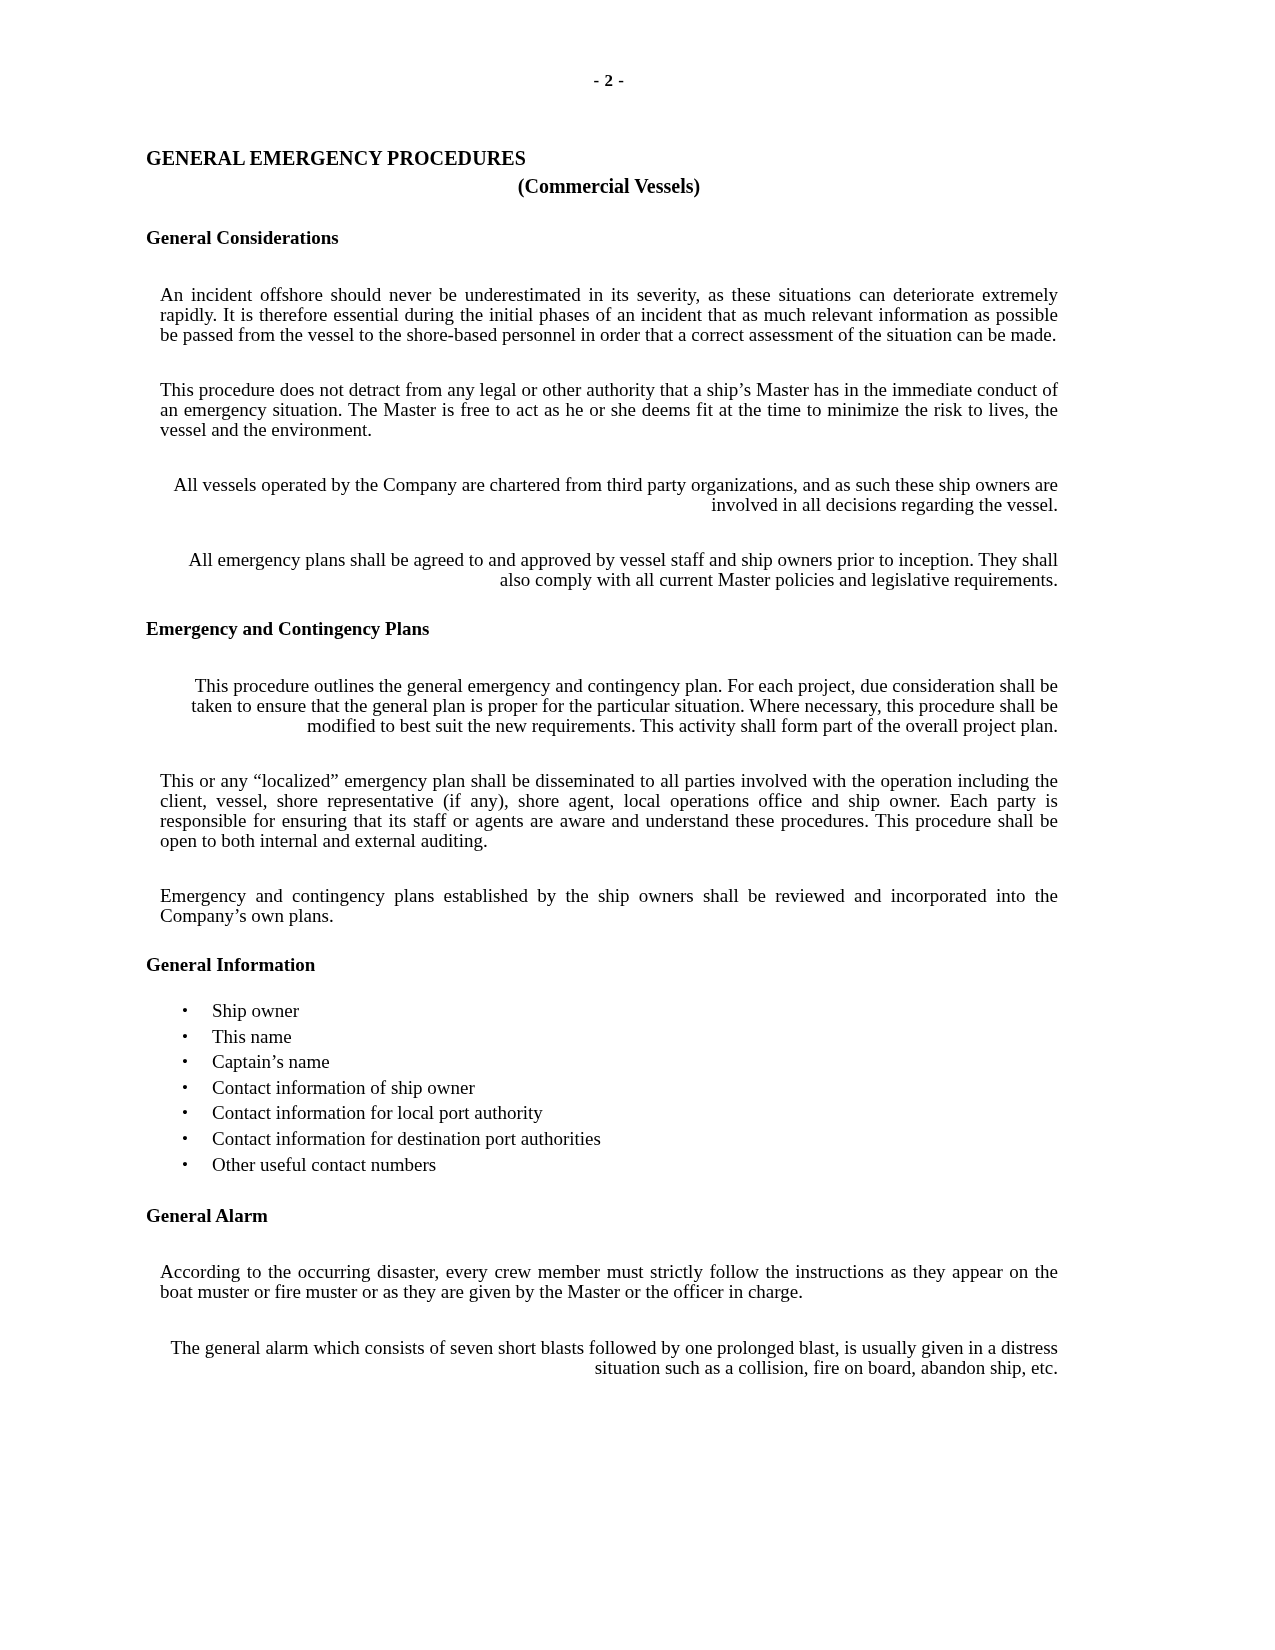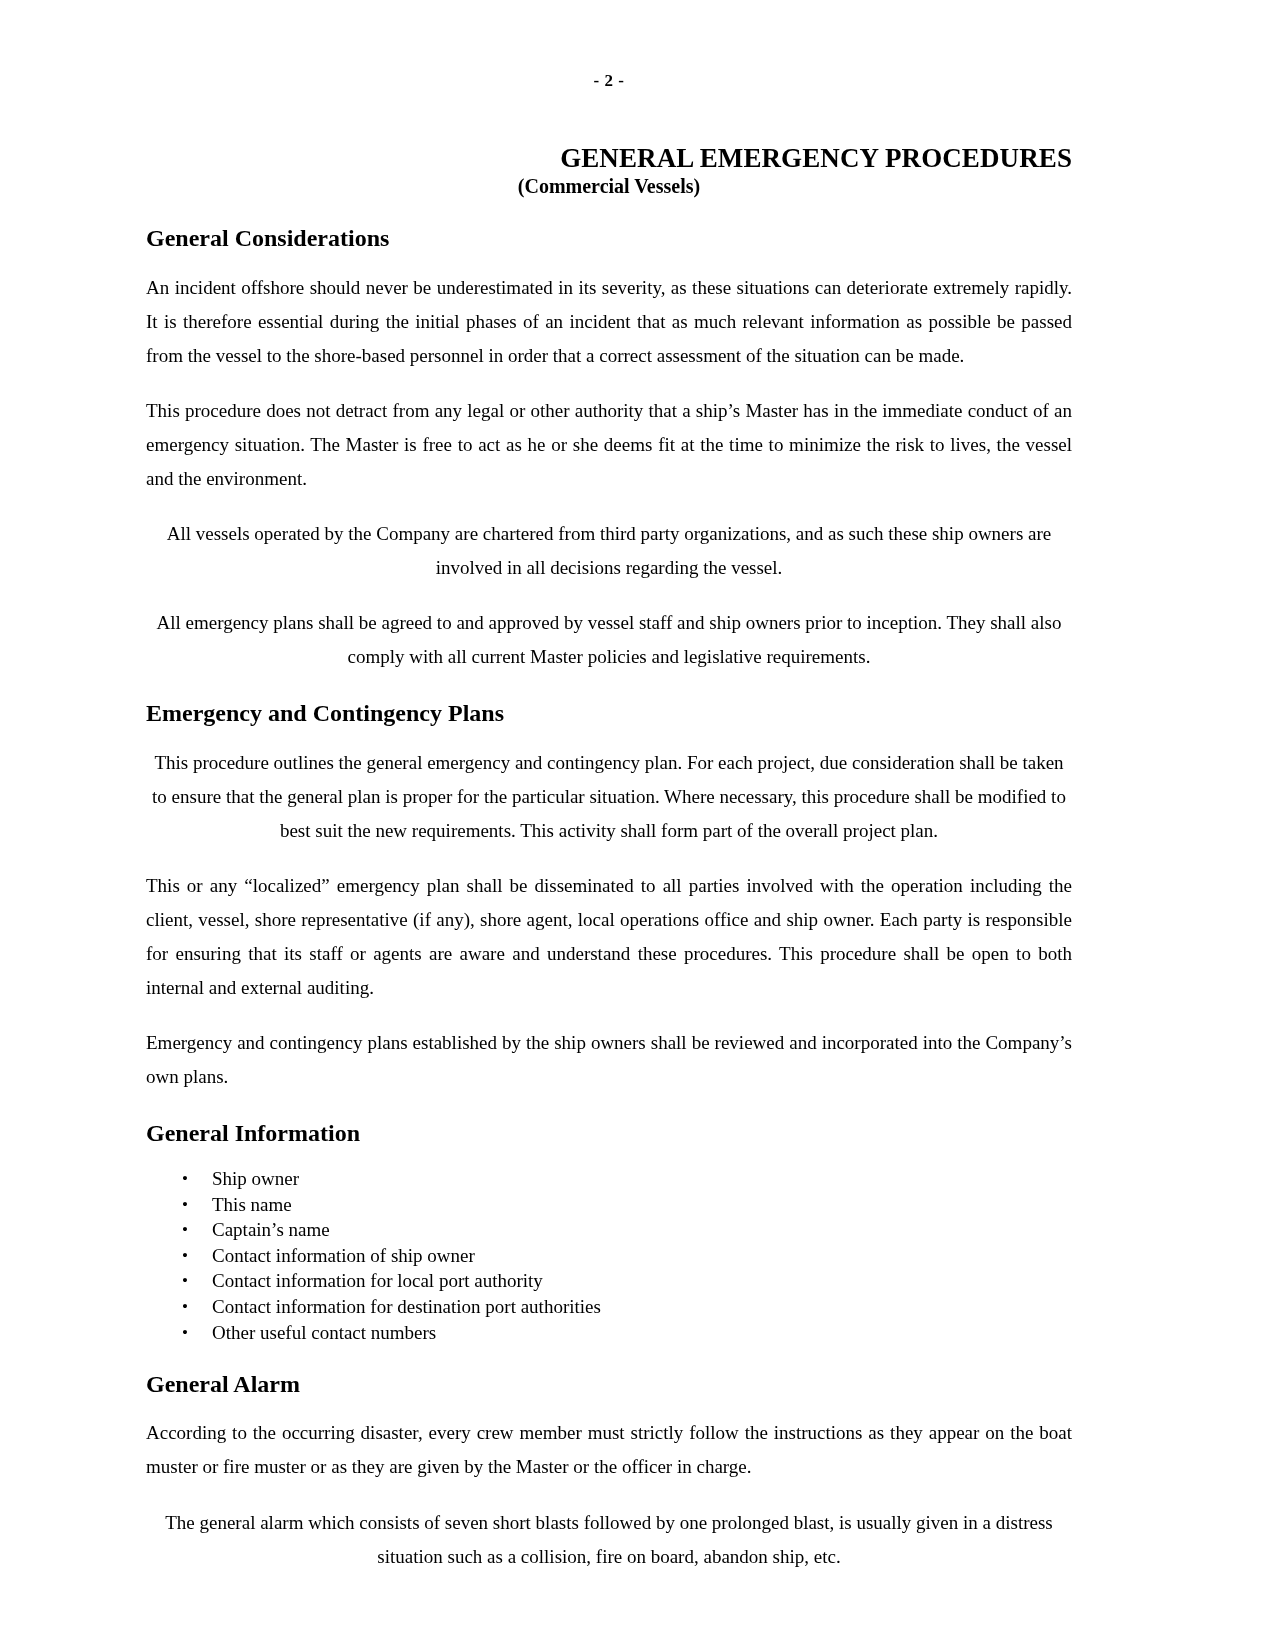--- a/index.html
+++ b/index.html
@@ -24,50 +24,50 @@
     width: 926px;
   }
   .page-number {
     text-align: center;
     font-weight: bold;
     font-size: 17px;
     letter-spacing: 0.5px;
     padding-top: 71px;
   }
   .doc-title {
-    text-align: right;
+    text-align: left;
     font-weight: bold;
-    font-size: 27px;
+    font-size: 20px;
     line-height: 27px;
     margin-top: 54px;
     letter-spacing: 0.1px;
   }
   .doc-subtitle {
     text-align: center;
     font-weight: bold;
     font-size: 20px;
     line-height: 26px;
     margin-top: 1px;
   }
   .section-heading {
     font-weight: bold;
-    font-size: 24px;
+    font-size: 19px;
     line-height: 22px;
     margin-top: 28px;
     margin-bottom: 0;
   }
   p.body-text {
     font-size: 19px;
-    line-height: 34px;
-    margin: 0;
+    line-height: 20px;
+    margin: 14px;
     padding-top: 21px;
     text-align: justify;
   }
   p.body-text.ragged {
-    text-align: center;
+    text-align: right;
   }
   p.body-text.first-after-heading {
     padding-top: 22px;
   }
   ul.bullet-list {
     list-style: none;
     margin: 0;
     padding: 0;
     padding-top: 22px;
   }

